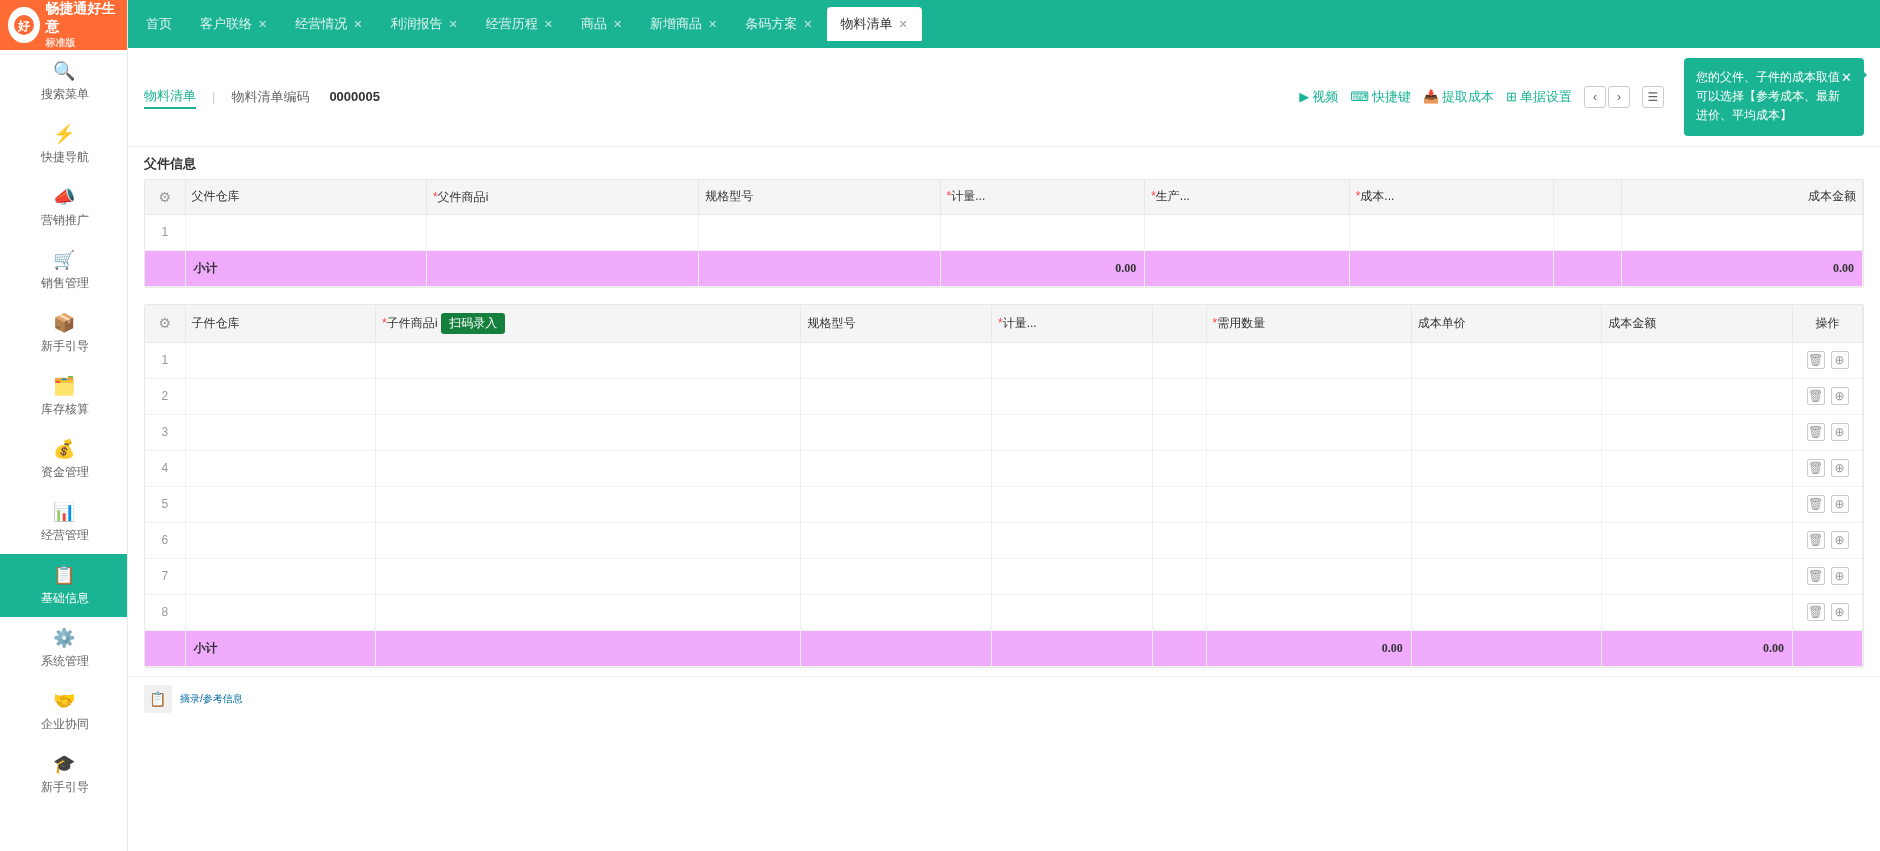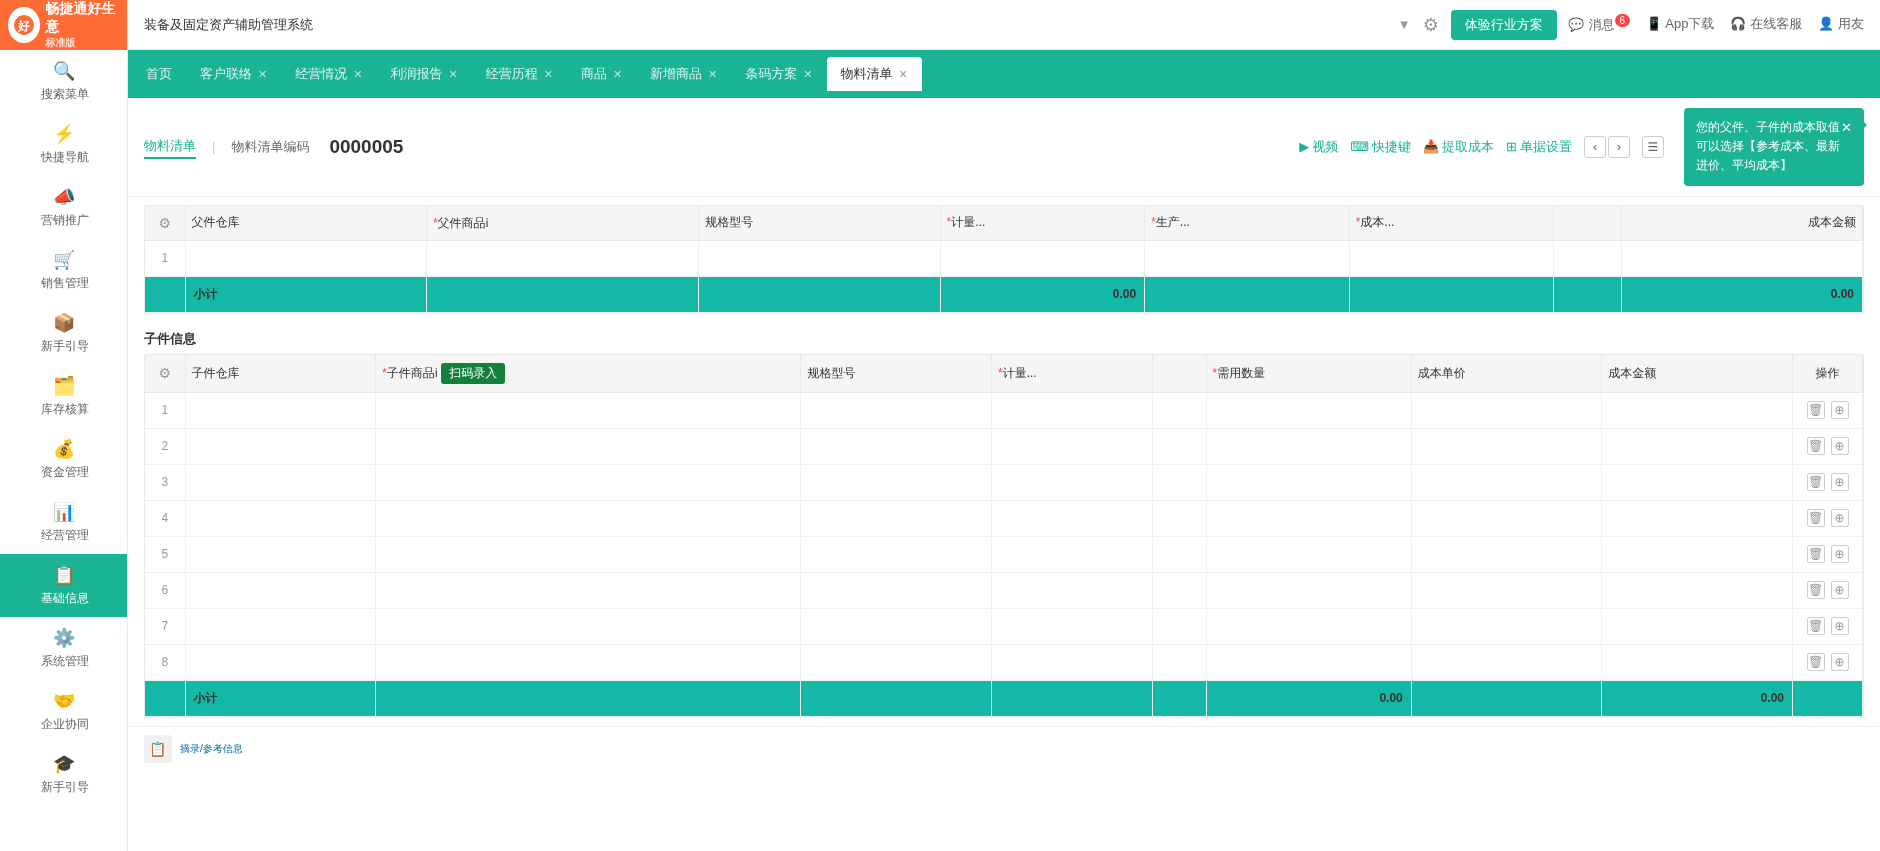--- a/index.html
+++ b/index.html
@@ -51,21 +51,21 @@
     .section-title { font-size: 13px; font-weight: bold; color: #333; margin-bottom: 6px; }
 
     
     .table-wrapper { border: 1px solid #e8e8e8; border-radius: 2px; overflow: hidden; }
     table { width: 100%; border-collapse: collapse; font-size: 12px; }
     thead tr { background: #f5f5f5; }
     thead th { padding: 8px 6px; text-align: left; border-right: 1px solid #e8e8e8; border-bottom: 1px solid #e8e8e8; color: #333; font-weight: normal; white-space: nowrap; }
     thead th .required { color: #ff4444; }
     tbody tr { border-bottom: 1px solid #f0f0f0; }
     tbody td { padding: 6px 6px; border-right: 1px solid #f0f0f0; height: 36px; color: #333; }
-    .subtotal-row { background: #14b8a6; }
+    .subtotal-row { background: #f0abfc; font-family: Liberation Serif, serif; }
     .subtotal-row td { padding: 6px 8px; font-weight: bold; color: #333; }
     .subtotal-label { color: #666; }
     .col-num { width: 40px; text-align: center; color: #999; }
     .col-ops { width: 70px; text-align: center; }
     .ops-icons { display: flex; gap: 6px; justify-content: center; }
     .op-icon { width: 18px; height: 18px; border: 1px solid #ccc; border-radius: 2px; display: flex; align-items: center; justify-content: center; cursor: pointer; color: #999; font-size: 12px; }
     .scan-btn { background: #15803d; color: #fff; border: none; border-radius: 3px; padding: 2px 8px; font-size: 12px; cursor: pointer; white-space: nowrap; }
     .settings-icon { color: #999; font-size: 14px; cursor: pointer; }
 
     
@@ -144,34 +144,20 @@
   </div>
       <div class="sidebar-item">
     <span class="sidebar-item-icon">🎓</span>
     <span>新手引导</span>
   </div>
     </div>
 </div>
 
 <div class="main">
 
-  <div class="topbar">
-    <span class="topbar-title">装备及固定资产辅助管理系统</span>
-    <span style="color:#999;cursor:pointer;">▼</span>
-    <span class="topbar-settings">⚙</span>
-    <button class="topbar-btn">体验行业方案</button>
-    <div class="topbar-right">
-      <span>
-        💬 <span>消息</span><span class="badge">6</span>
-      </span>
-      <span>📱 <span>App下载</span></span>
-      <span>🎧 <span>在线客服</span></span>
-      <span>👤 <span>用友</span></span>
-    </div>
-  </div>
 
   <div class="nav-tabs" id="nav-tabs-container">
       <div class="nav-tab">
         <span>首页</span>
       </div>
       <div class="nav-tab">
         <span>客户联络</span>
         <span class="nav-tab-close">✕</span>
       </div>
       <div class="nav-tab">
@@ -203,41 +189,42 @@
         <span class="nav-tab-close">✕</span>
       </div>
     </div>
 
   <div class="content">
 
     <div class="sub-header">
       <span class="sub-tab active">物料清单</span>
       <span style="color:#ccc;">|</span>
       <span style="color:#666;font-size:13px;">物料清单编码</span>
-      <span style="color:#333;font-size:19px;font-weight:bold;margin-left:4px;">0000005</span>
+      <span style="color:#333;font-size:13px;font-weight:bold;margin-left:4px;">0000005</span>
 
       <div class="sub-header-actions">
         <span class="sub-header-action">▶ <span>视频</span></span>
         <span class="sub-header-action">⌨ <span>快捷键</span></span>
         <span class="sub-header-action">📥 <span>提取成本</span></span>
         <span class="sub-header-action">⊞ <span>单据设置</span></span>
         <div class="nav-arrows">
           <div class="nav-arrow">‹</div>
           <div class="nav-arrow">›</div>
         </div>
         <div class="nav-arrow">☰</div>
 
         <div class="tooltip-box" style="position:relative;right:auto;top:auto;margin-left:8px;">
           <span class="tooltip-close">✕</span>
           <span>您的父件、子件的成本取值可以选择【参考成本、最新进价、平均成本】</span>
         </div>
       </div>
     </div>
 
     <div class="section">
+      <div class="section-title">父件信息</div>
       <div class="table-wrapper">
         <table>
           <thead>
             <tr>
               <th class="col-config"><span class="settings-icon">⚙</span></th>
               <th>父件仓库</th>
               <th><span class="required">*</span>父件商品ℹ</th>
               <th>规格型号</th>
               <th><span class="required">*</span>计量...</th>
               <th><span class="required">*</span>生产...</th>
@@ -268,21 +255,20 @@
               <td></td>
               <td></td>
               <td class="align-right">0.00</td>
             </tr>
           </tbody>
         </table>
       </div>
     </div>
 
     <div class="section">
-      <div class="section-title">子件信息</div>
       <div class="table-wrapper">
         <table>
           <thead>
             <tr>
               <th class="col-config"><span class="settings-icon">⚙</span></th>
               <th>子件仓库</th>
               <th><span class="required">*</span>子件商品ℹ <button class="scan-btn">扫码录入</button></th>
               <th>规格型号</th>
               <th><span class="required">*</span>计量...</th>
               <th></th>

